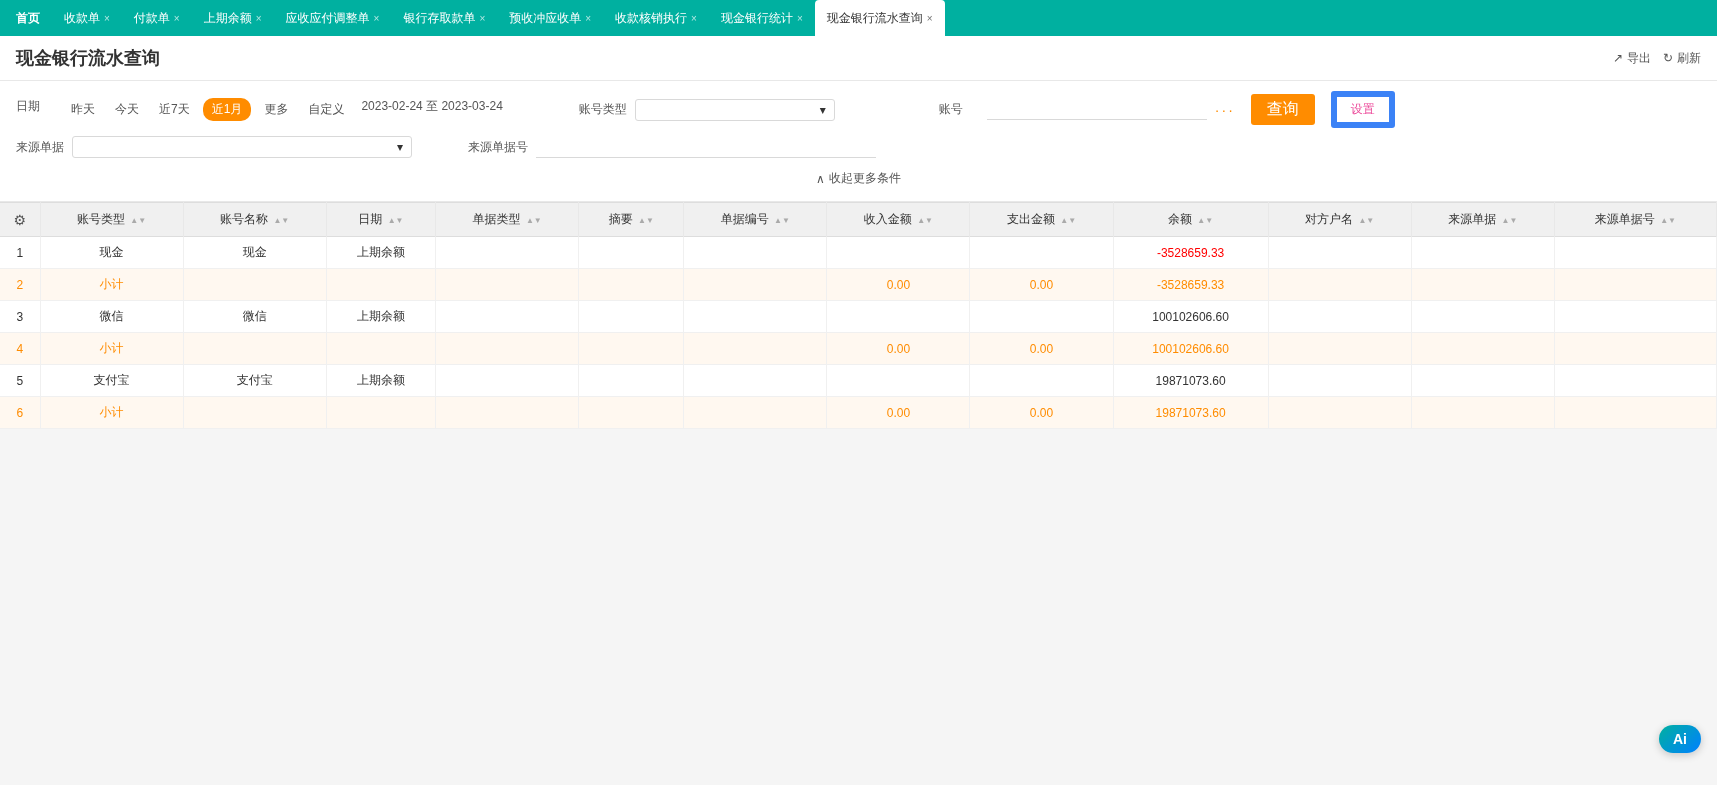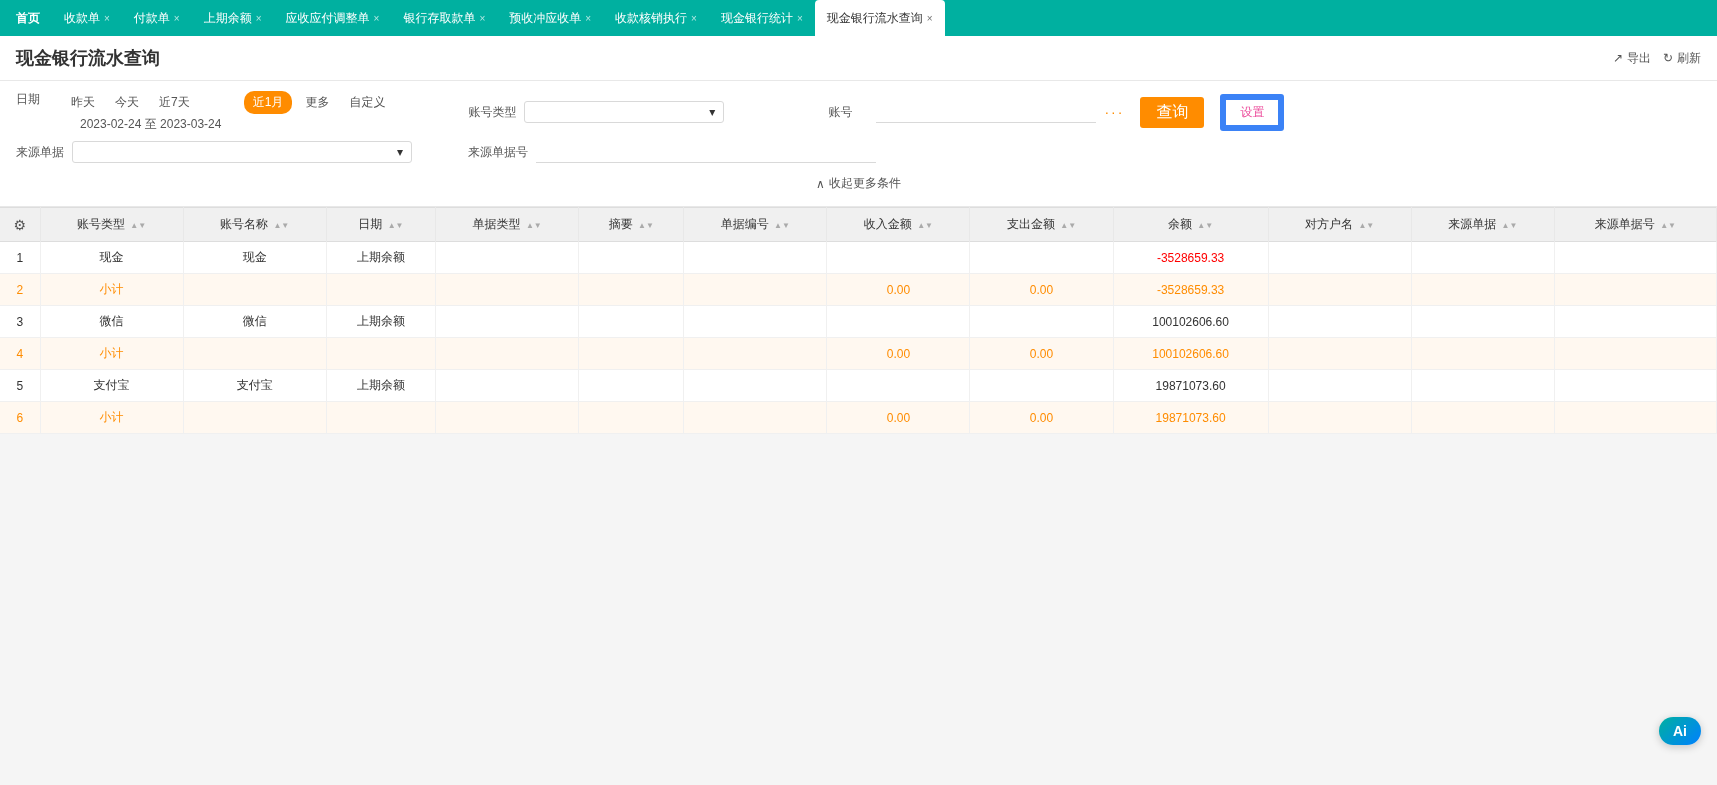--- a/index.html
+++ b/index.html
@@ -94,26 +94,25 @@
       border-radius: 3px;
       font-size: 12px;
       color: #555;
       border: 1px solid transparent;
     }
     .date-btn.active {
       background: #ff8c00;
       color: #fff;
       border-radius: 10px;
       padding: 2px 8px;
-      margin-left: 41px;
     }
     .date-range {
       font-size: 12px;
       color: #555;
-      margin-left: 16px;
+      margin-left: 8px;
     }
     .filter-select {
       border: 1px solid #d9d9d9;
       border-radius: 3px;
       padding: 3px 8px;
       font-size: 12px;
       min-width: 160px;
       cursor: pointer;
       background: #fff;
       display: flex;
@@ -226,21 +225,21 @@
       color: #555;
     }
     .negative-val { color: #f00; }
     .positive-val { color: #333; }
     .orange-val { color: #ff8c00; }
 
     
     .ai-badge {
       position: fixed;
       right: 16px;
-      bottom: 40px;
+      bottom: 32px;
       background: linear-gradient(135deg, #00b0a0, #0080ff);
       border-radius: 24px;
       padding: 6px 14px;
       color: #fff;
       font-size: 14px;
       font-weight: bold;
       cursor: pointer;
       box-shadow: 0 2px 8px rgba(0,0,0,0.2);
     }
   </style>
@@ -301,21 +300,21 @@
       <span>刷新</span>
     </div>
   </div>
 </div>
 
 <div class="filter-area">
   <div class="filter-row">
 
     <div style="display:flex;align-items:flex-start;gap:8px;">
       <span class="filter-label">日期</span>
-      <div style="display:flex;flex-direction:column;gap:2px;">
+      <div style="display:flex;gap:2px;">
         <div class="date-options">
           <span class="date-btn">昨天</span>
           <span class="date-btn">今天</span>
           <span class="date-btn">近7天</span>
           <span class="date-btn active">近1月</span>
           <span class="date-btn">更多</span>
           <span class="date-btn">自定义</span>
         </div>
         <span class="date-range">2023-02-24 至 2023-03-24</span>
       </div>

